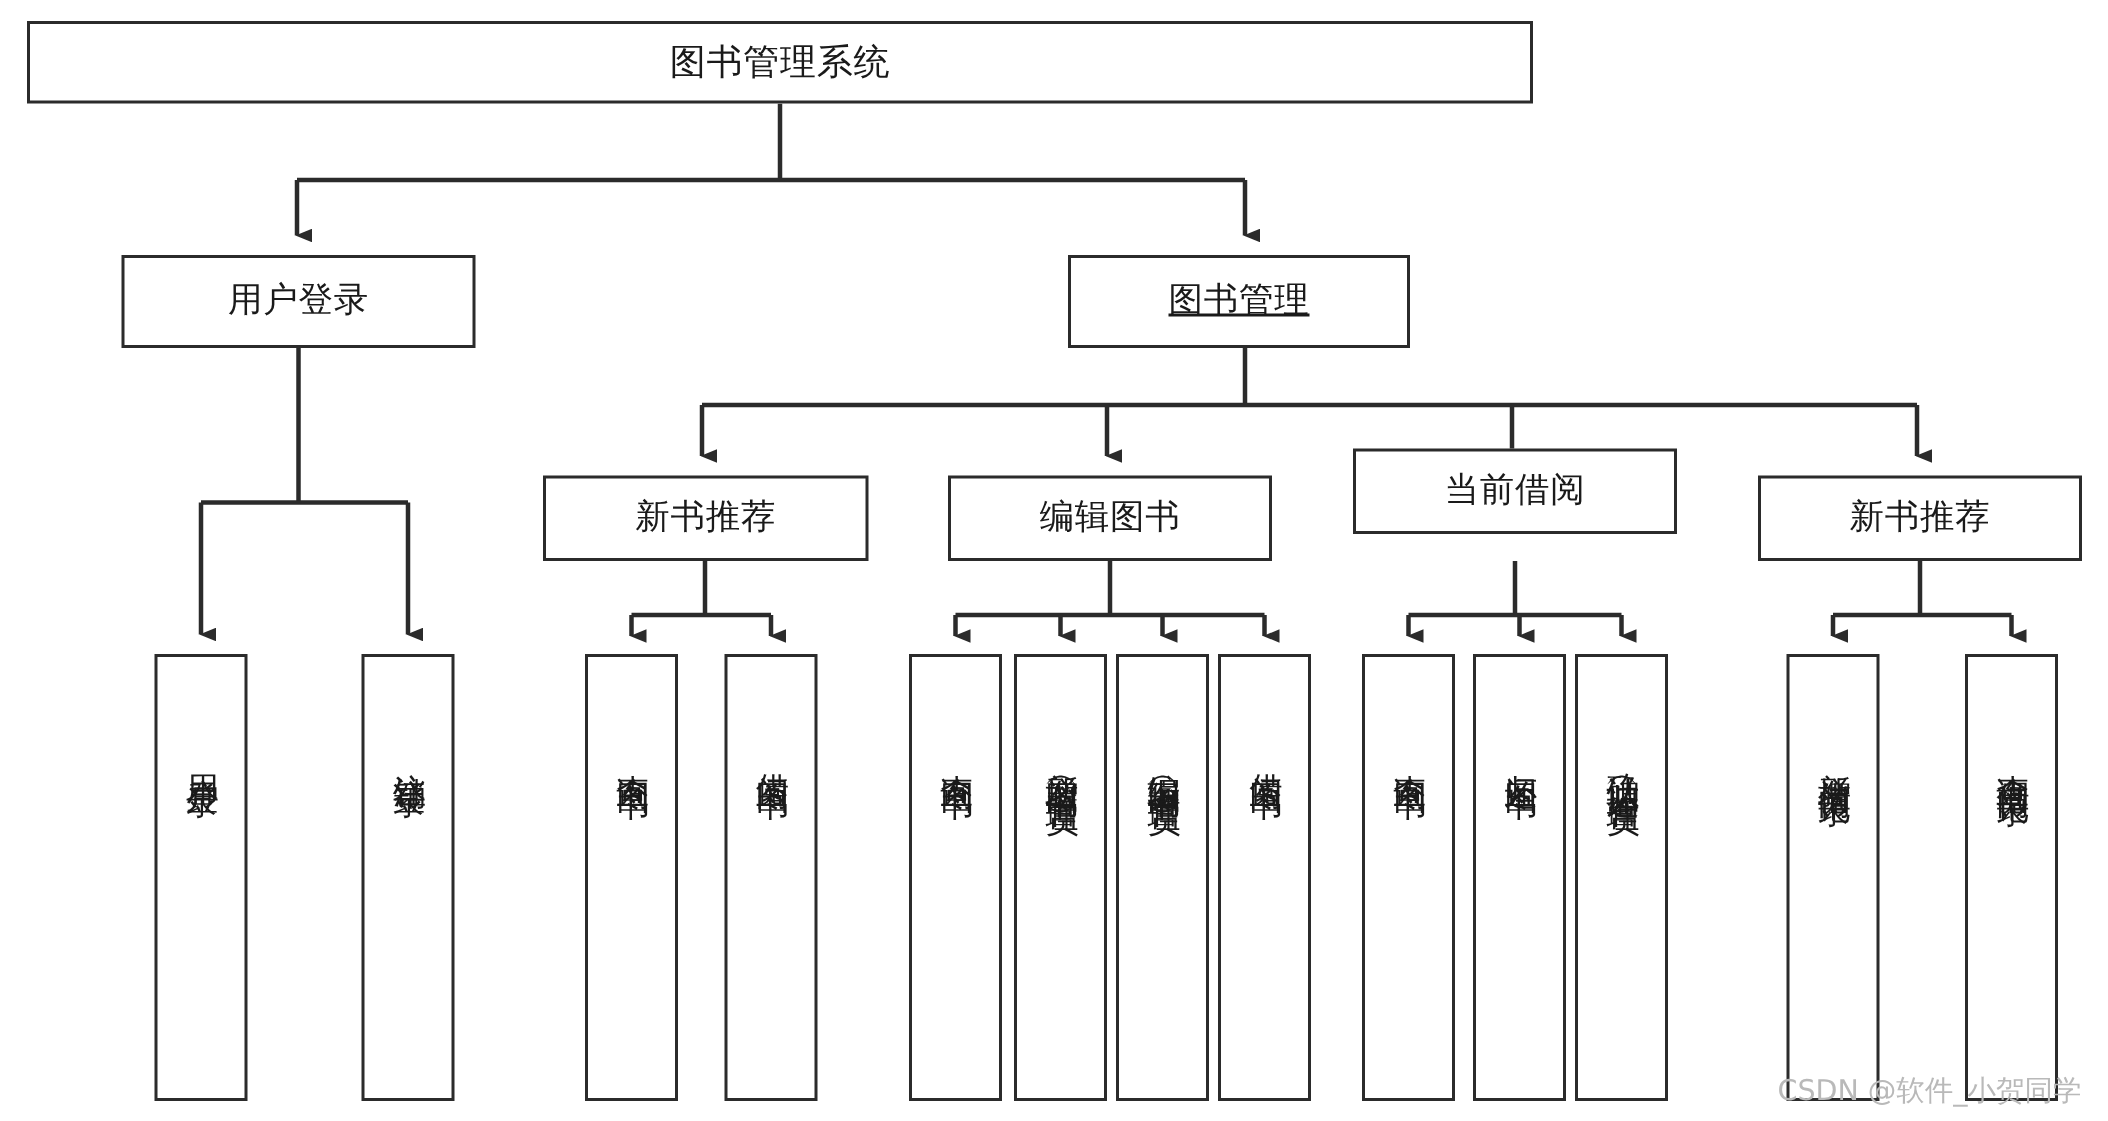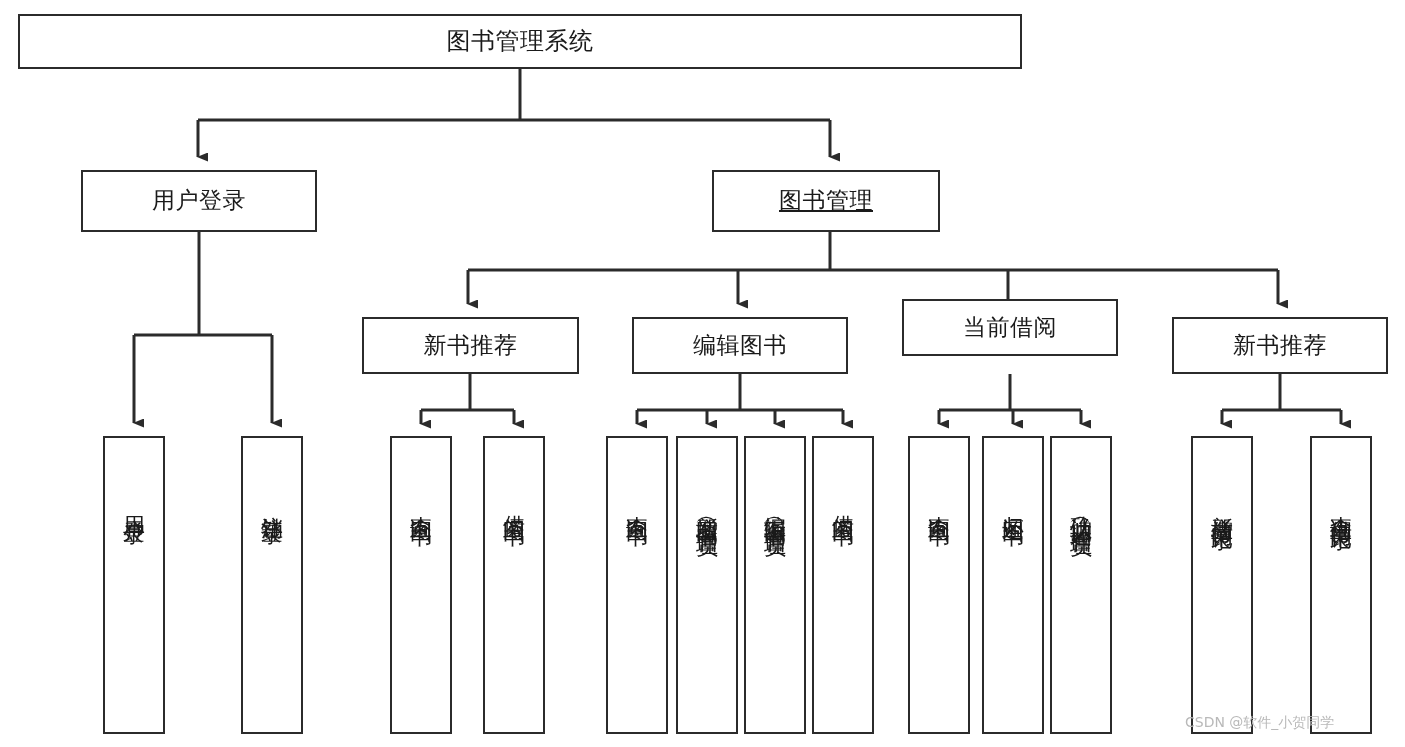--- a/index.html
+++ b/index.html
@@ -61,21 +61,21 @@
     font-size: 22px;
     line-height: 1.0;
     letter-spacing: 3px;
     margin: 0 auto;
     white-space: nowrap;
   }
   .watermark {
     position: absolute;
     left: 1185px;
     top: 714px;
-    font-size: 14px;
+    font-size: 19px;
     color: #b9b9b9;
     white-space: nowrap;
     z-index: 3;
     font-family: "DejaVu Sans", "Liberation Sans", sans-serif;
   }
 </style>
 </head>
 <body>
 
 <div id="canvas">

